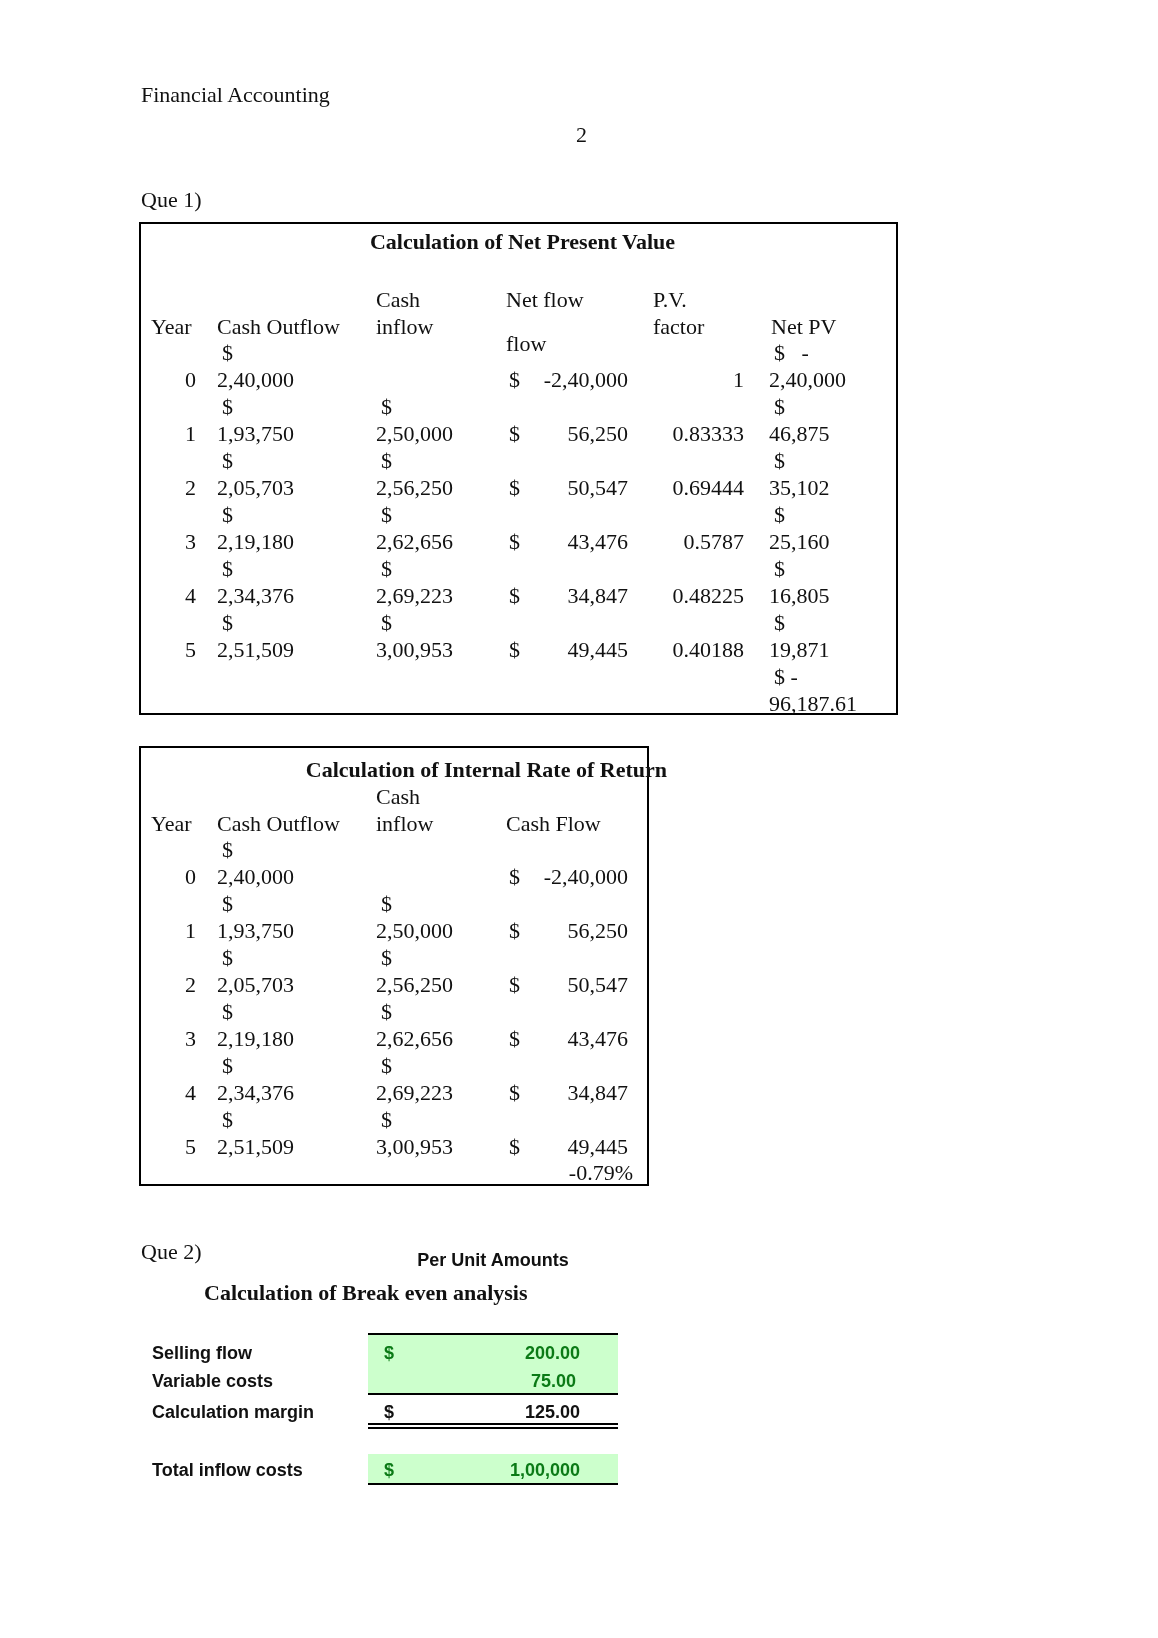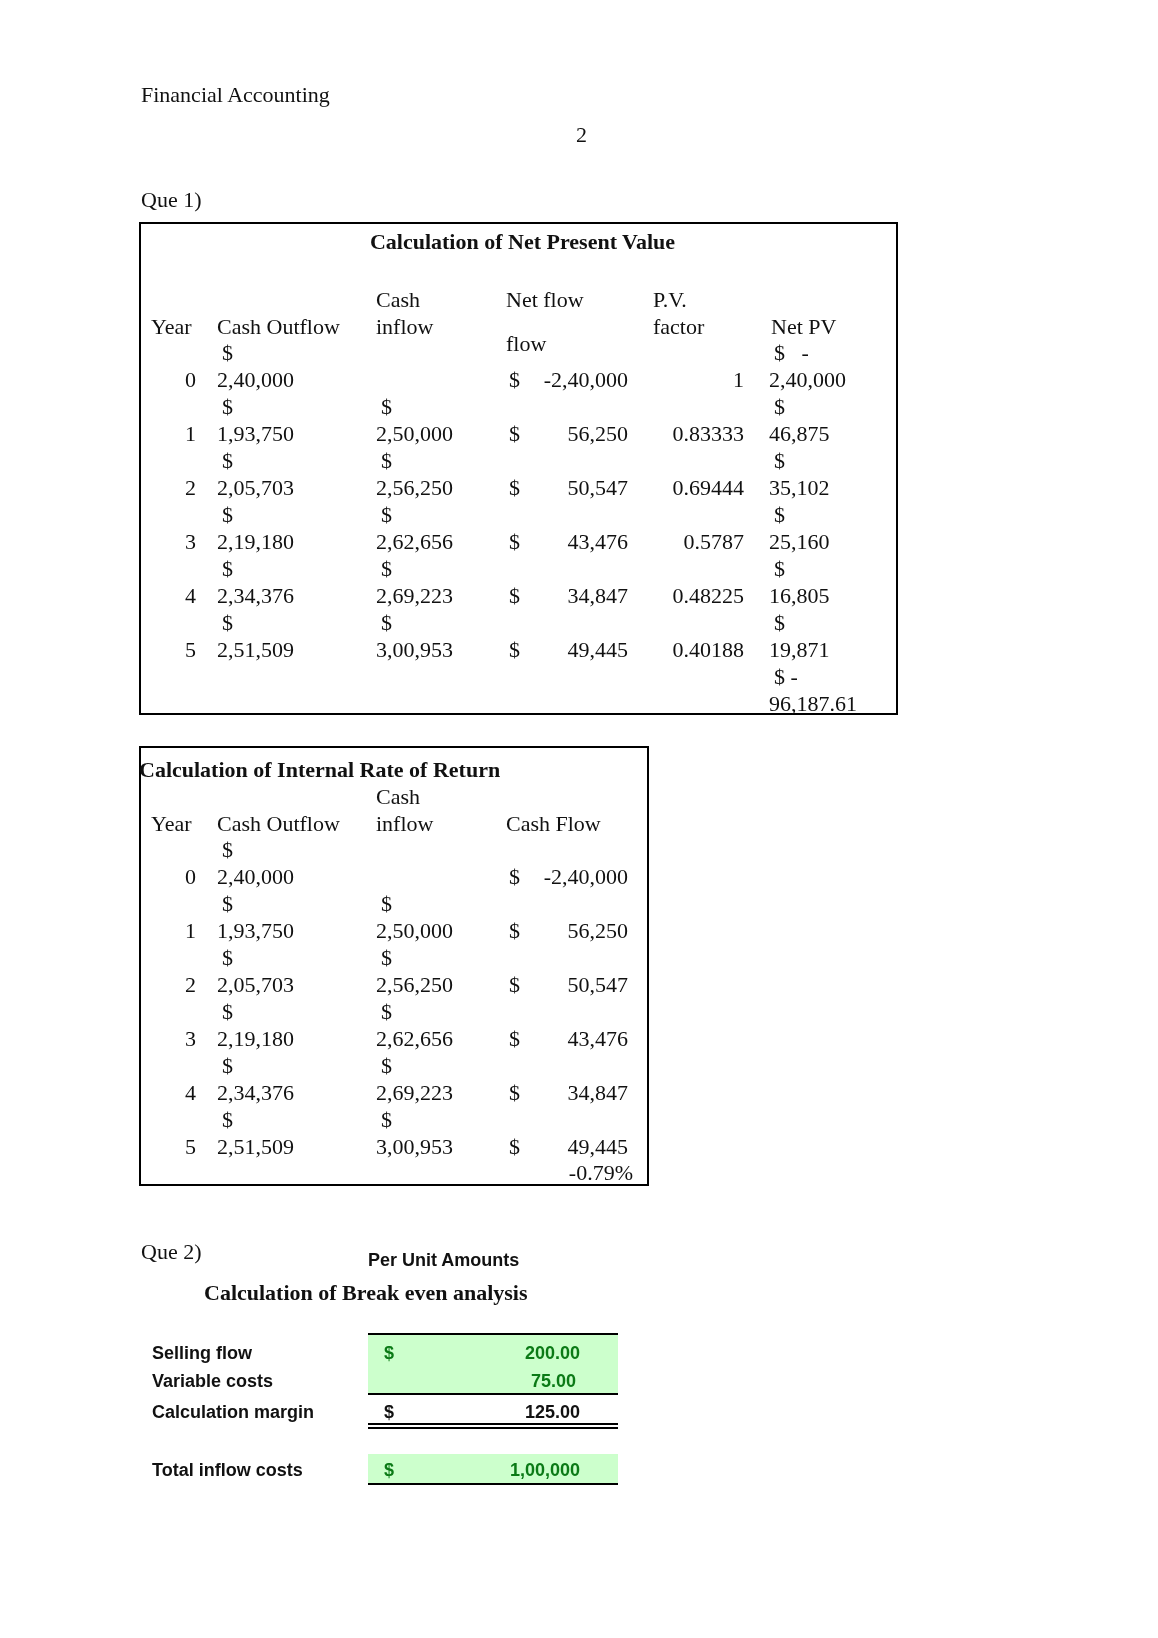--- a/index.html
+++ b/index.html
@@ -101,21 +101,21 @@
   <div class="t" style="left:376px;top:637px;">3,00,953</div>
   <div class="t" style="left:509px;top:637px;">$</div>
   <div class="t r" style="left:520px;width:108px;top:637px;">49,445</div>
   <div class="t r" style="left:640px;width:104px;top:637px;">0.40188</div>
   <div class="t" style="left:769px;top:637px;">19,871</div>
 </div>
 <div class="t" style="left:774px;top:664px;">$ -</div>
 <div class="t" style="left:769px;top:691px;">96,187.61</div>
 
 <div class="box" style="left:139px;top:746px;width:510px;height:440px;"></div>
-<div class="t b" style="left:139px;width:528px;text-align:left;top:757px;">Calculation of Internal Rate of Return</div>
+<div class="t b" style="left:139px;width:528px;text-align:right;top:757px;">Calculation of Internal Rate of Return</div>
 <div class="t" style="left:376px;top:784px;">Cash</div>
 <div class="t" style="left:151px;top:811px;">Year</div>
 <div class="t" style="left:217px;top:811px;">Cash Outflow</div>
 <div class="t" style="left:376px;top:811px;">inflow</div>
 <div class="t" style="left:506px;top:811px;">Cash Flow</div>
 
 <div>
   <div class="t" style="left:222px;top:837px;">$</div>
   <div class="t r" style="left:150px;width:46px;top:864px;">0</div>
   <div class="t" style="left:217px;top:864px;">2,40,000</div>
@@ -165,21 +165,21 @@
   <div class="t" style="left:217px;top:1134px;">2,51,509</div>
   <div class="t" style="left:376px;top:1134px;">3,00,953</div>
   <div class="t" style="left:509px;top:1134px;">$</div>
   <div class="t r" style="left:520px;width:108px;top:1134px;">49,445</div>
 </div>
 <div class="t r" style="left:520px;width:113px;top:1160px;">-0.79%</div>
 
 <div class="t" style="left:141px;top:1239px;">Que 2)</div>
 <div class="t b" style="left:204px;top:1280px;">Calculation of Break even analysis</div>
 
-<div class="t sans b" style="left:368px;width:250px;top:1249px;">Per Unit Amounts</div>
+<div class="t sans b" style="left:368px;width:250px;text-align:center;top:1249px;">Per Unit Amounts</div>
 <div class="hline" style="left:368px;width:250px;top:1333px;"></div>
 
 <div class="band" style="left:368px;width:250px;top:1335px;height:58px;"></div>
 <div class="hline" style="left:368px;width:250px;top:1393px;"></div>
 
 <div>
   <div class="t sans b" style="left:152px;top:1342px;">Selling flow</div>
   <div class="t sans b green" style="left:384px;top:1342px;">$</div>
   <div class="t sans b green r" style="left:460px;width:120px;top:1342px;">200.00</div>
 </div>

